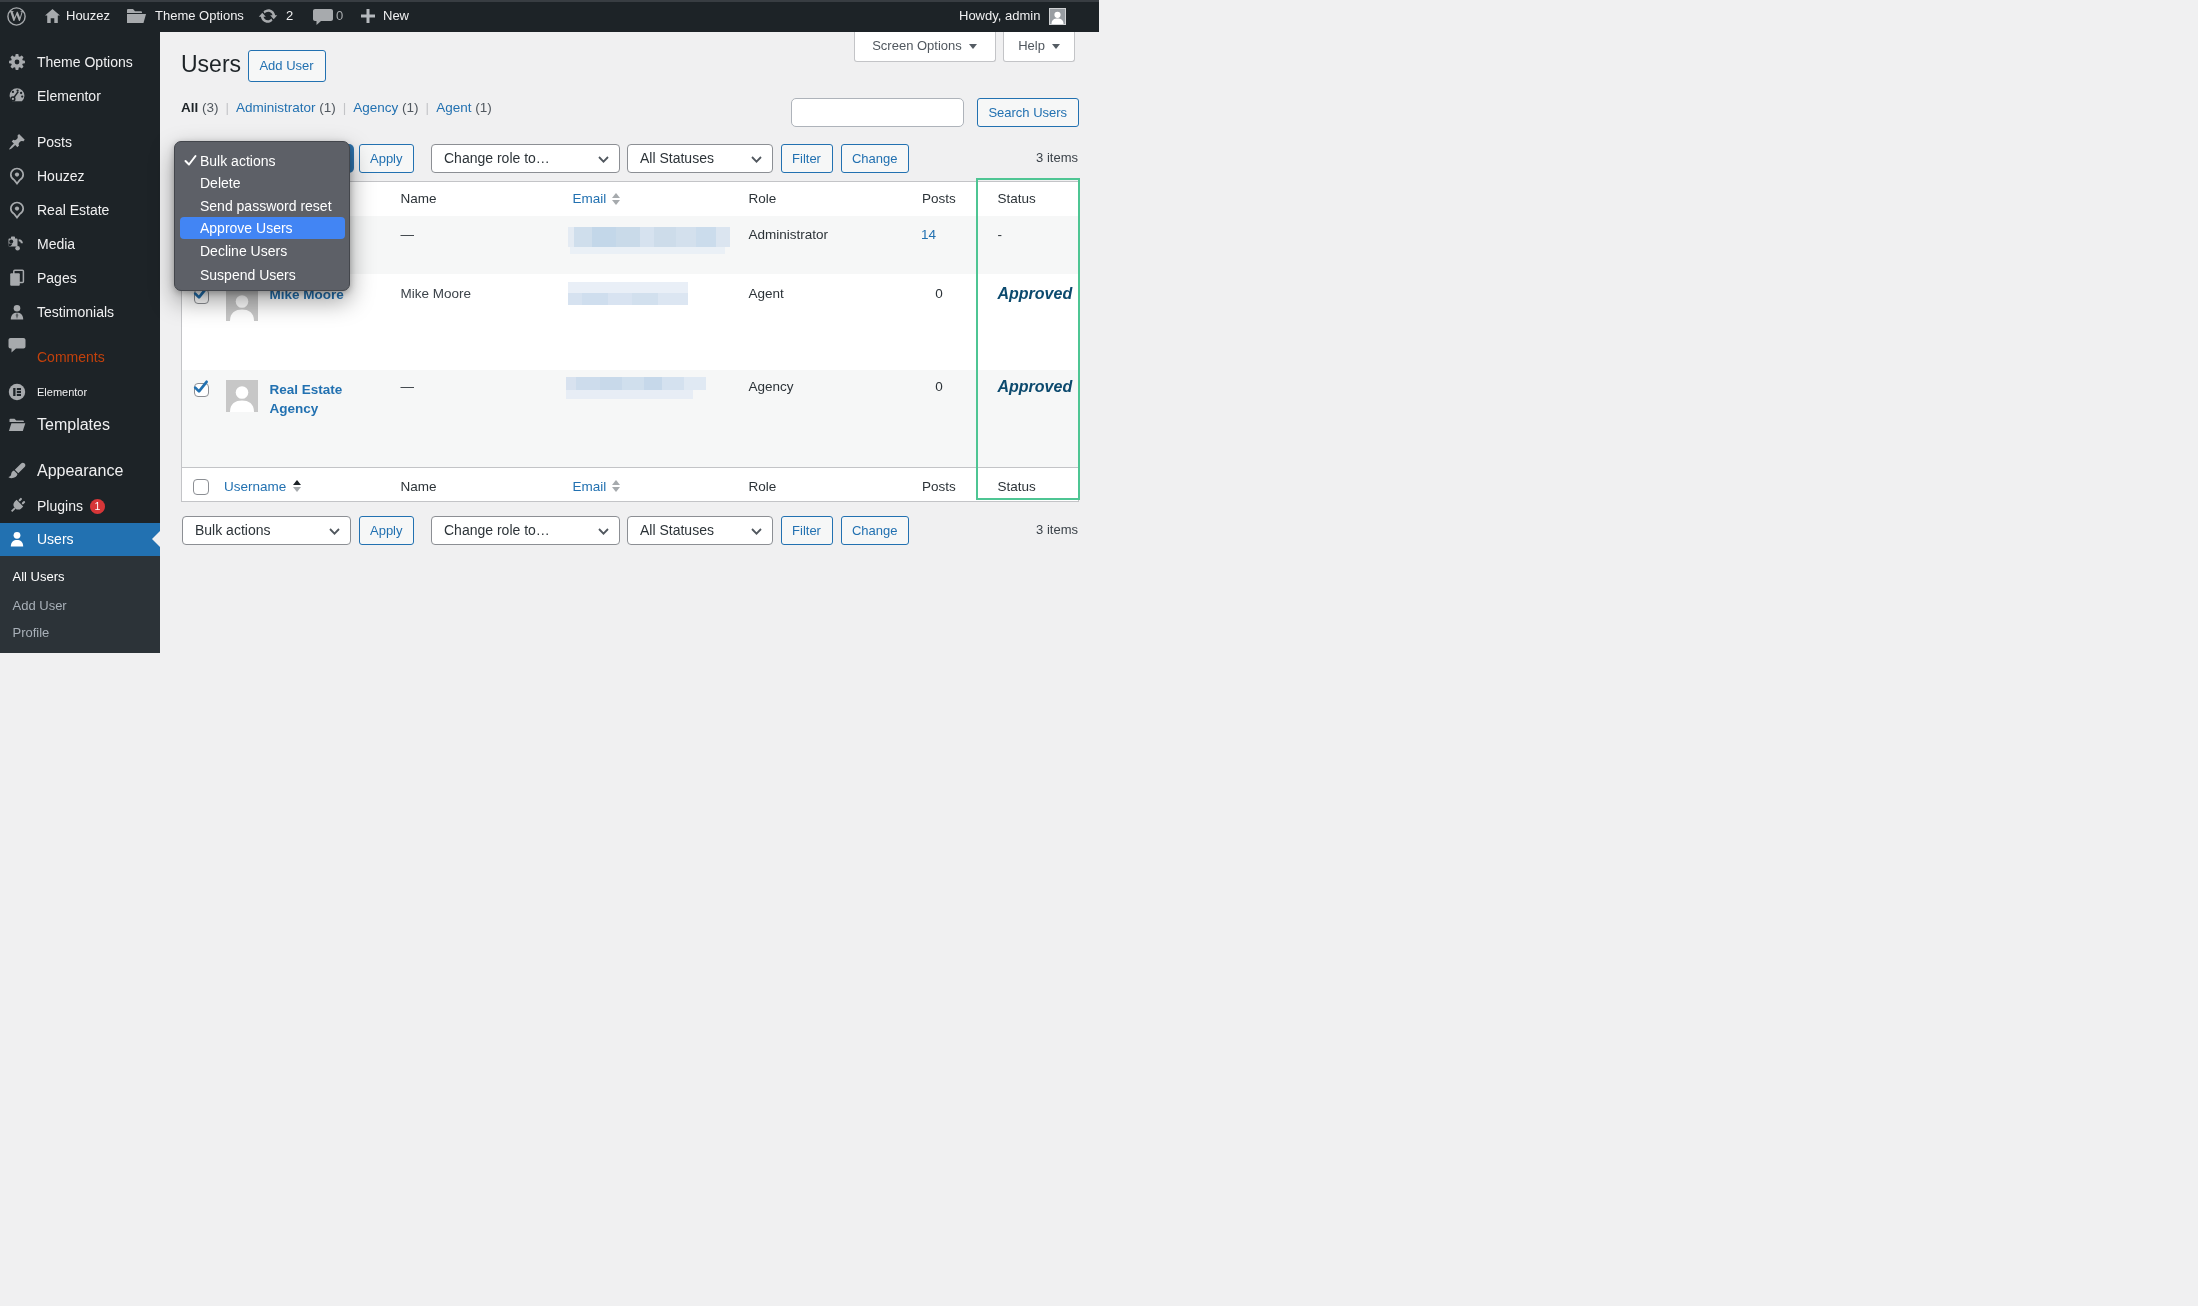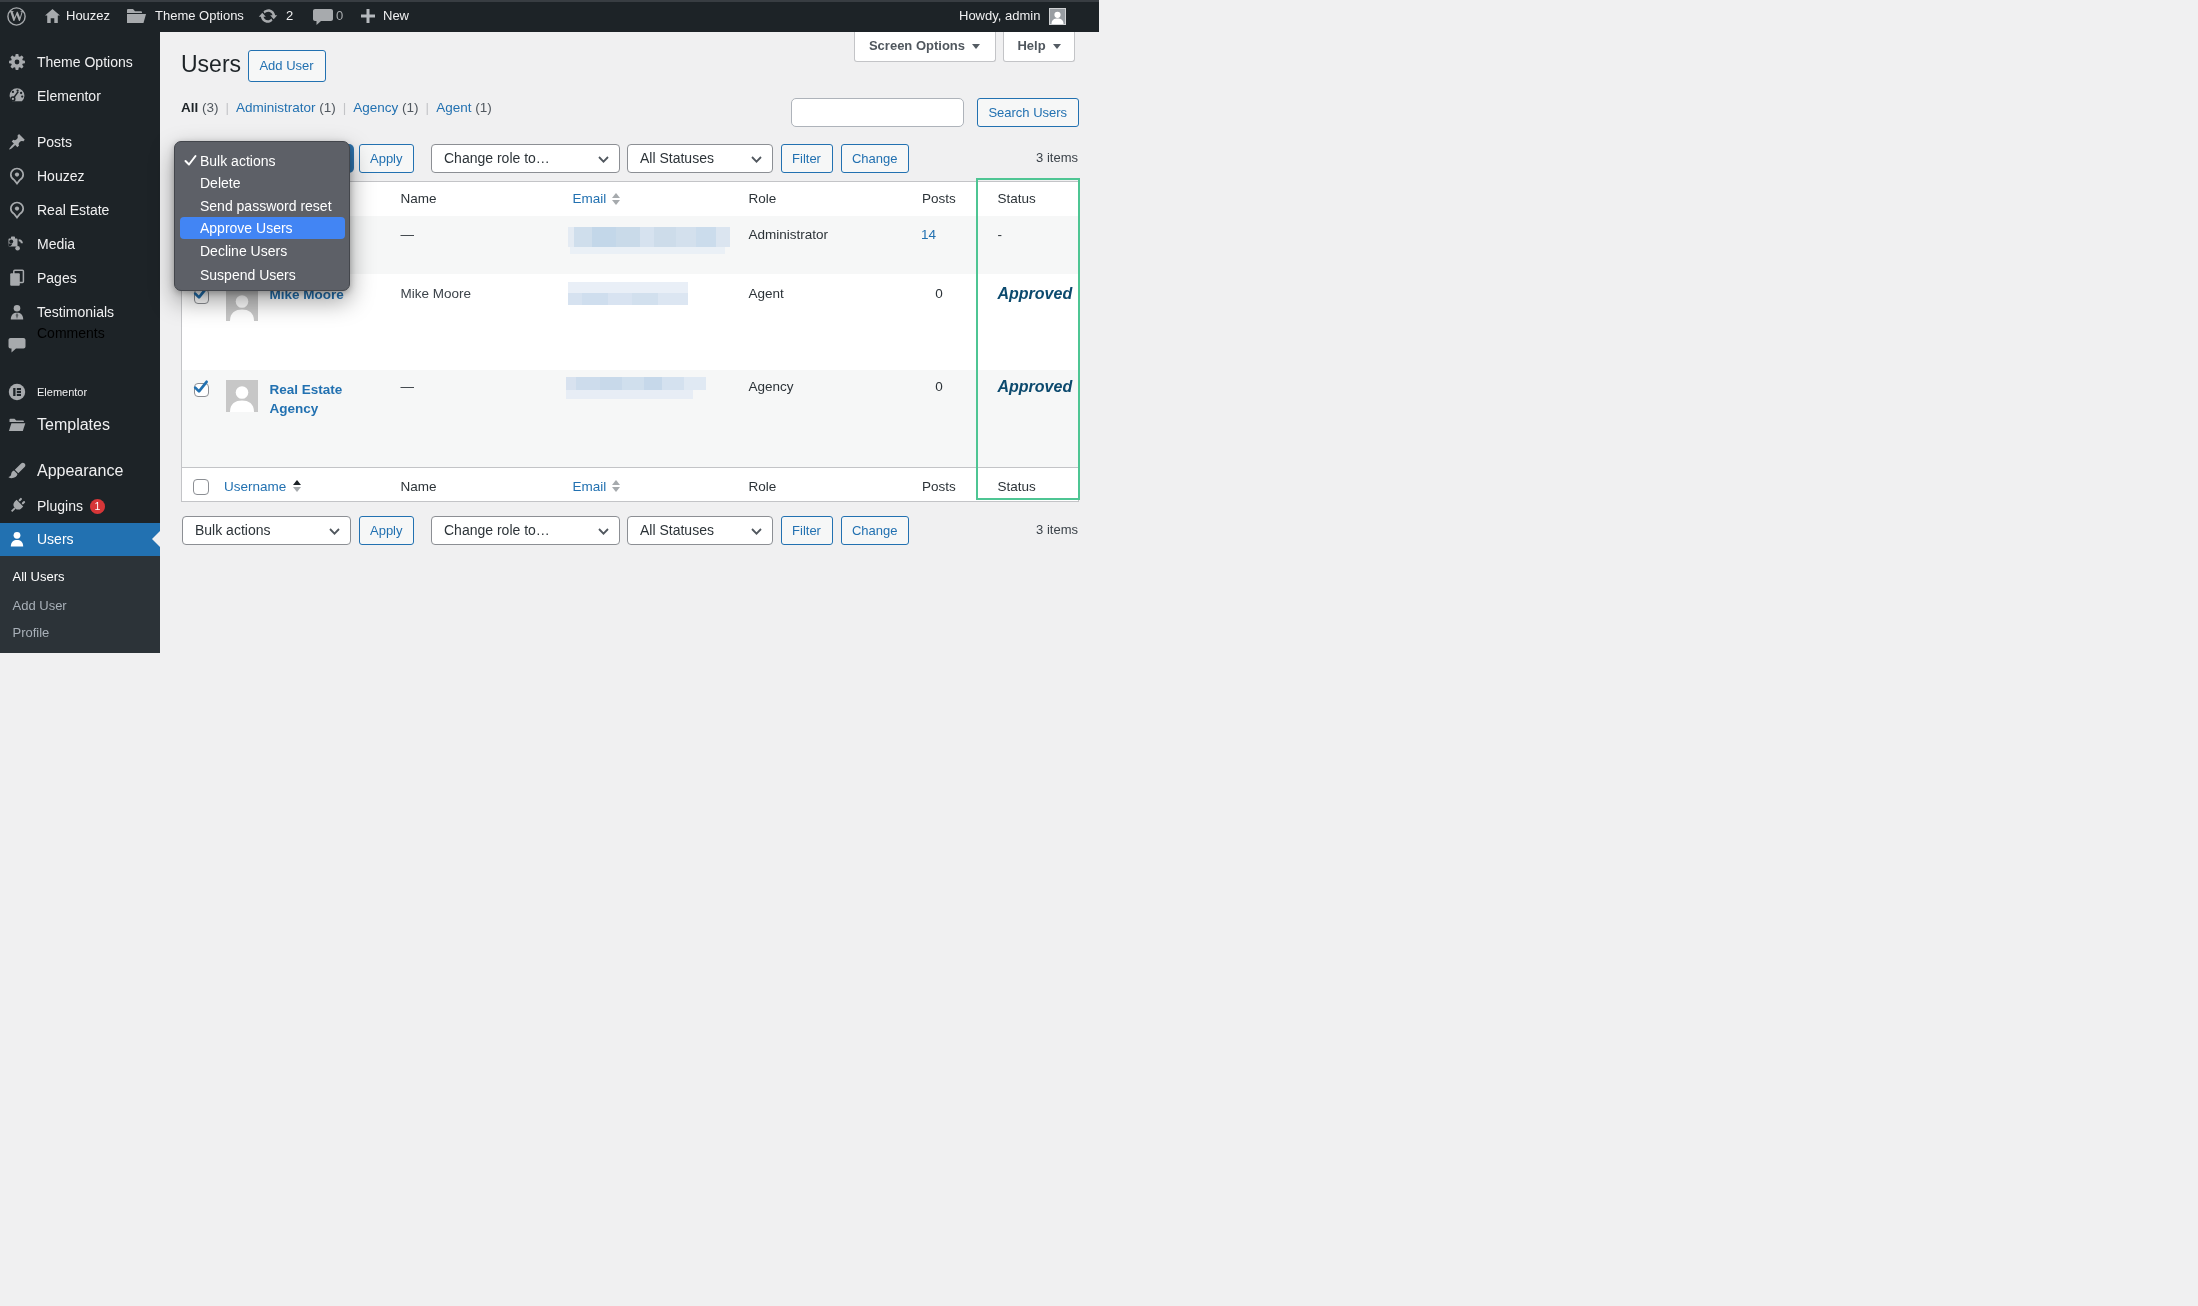--- a/index.html
+++ b/index.html
@@ -15,21 +15,21 @@
   #sidebar{position:absolute;left:0;top:32px;width:160px;height:621px;background:#1d2327;}
   .mi{position:absolute;left:0;width:160px;height:34px;}
   #usersActive{position:absolute;left:0;top:522.5px;width:160px;height:33px;background:#2271b1;}
   #usersArrow{position:absolute;left:152px;top:531px;width:0;height:0;border-top:8px solid transparent;
               border-bottom:8px solid transparent;border-right:8px solid #f0f0f1;}
   #submenu{position:absolute;left:0;top:555.5px;width:160px;height:97.5px;background:#2c3338;}
   .smi{position:absolute;left:12.5px;font-size:13px;line-height:16px;color:#a8b0b8;}
   
   .tab{position:absolute;top:32px;background:#fff;border:1px solid #c3c4c7;border-top:none;
        border-radius:0 0 3px 3px;color:#50575e;font-size:13px;line-height:28px;text-align:center;
-       box-sizing:border-box;font-weight:bold;}
+       box-sizing:border-box;}
   .caret{display:inline-block;width:0;height:0;border-left:4.5px solid transparent;
          border-right:4.5px solid transparent;border-top:5.5px solid #555c63;vertical-align:1px;margin-left:7px;}
   h1{position:absolute;left:181px;top:50px;margin:0;font-size:23px;font-weight:400;color:#1d2327;line-height:29px;}
   .btn{position:absolute;box-sizing:border-box;height:29px;background:#f6f7f7;border:1px solid #2271b1;
        border-radius:3px;color:#2271b1;font-size:13px;line-height:27px;text-align:center;}
   .sel{position:absolute;box-sizing:border-box;height:29px;background:#fff;border:1px solid #8c8f94;
        border-radius:4px;color:#2c3338;font-size:14px;line-height:27px;padding-left:12px;}
   .sel svg{position:absolute;right:10px;top:11px;}
   .views{position:absolute;left:181px;top:100px;font-size:13.5px;line-height:16px;color:#50575e;}
   .views b{color:#1d2327;}
@@ -160,21 +160,21 @@
 <svg class="abs" style="left:8px;top:302.5px" width="18" height="18" viewBox="0 0 18 18">
   <circle cx="9" cy="5.2" r="3.3" fill="#a7aaad"></circle>
   <path d="M2.8 16.5 C2.8 11.7 5.6 9.8 9 9.8 C12.4 9.8 15.2 11.7 15.2 16.5 Z" fill="#a7aaad"></path>
   <path d="M9 10 L10.4 12 L9 16 L7.6 12 Z" fill="#1d2327" opacity="0.55"></path>
 </svg>
 <div style="left:37px;top:302.5px;position:absolute;font-size:14px;color:#f0f0f1;line-height:18px">Testimonials</div>
 
 <svg class="abs" style="left:8px;top:336px" width="18" height="18" viewBox="0 0 18 18">
   <path d="M2.5 2 H15.5 C16.6 2 17.5 2.9 17.5 4 V10.5 C17.5 11.6 16.6 12.5 15.5 12.5 H8 L3.5 16.5 V12.5 H2.5 C1.4 12.5 0.5 11.6 0.5 10.5 V4 C0.5 2.9 1.4 2 2.5 2 Z" fill="#a7aaad"></path>
 </svg>
-<div style="left:37px;top:324px;position:absolute;font-size:14px;color:#000000;line-height:18px">Comments</div>
+<div style="left:37px;top:348px;position:absolute;font-size:14px;color:#c2410c;line-height:18px">Comments</div>
 
 <svg class="abs" style="left:8px;top:383px" width="18" height="18" viewBox="0 0 18 18">
   <circle cx="9" cy="9" r="8.2" fill="#a7aaad"></circle>
   <rect x="5.2" y="5" width="2.3" height="8" fill="#1d2327"></rect>
   <rect x="8.8" y="5" width="4.2" height="2.1" fill="#1d2327"></rect>
   <rect x="8.8" y="7.95" width="4.2" height="2.1" fill="#1d2327"></rect>
   <rect x="8.8" y="10.9" width="4.2" height="2.1" fill="#1d2327"></rect>
 </svg>
 <div style="left:37px;top:383px;position:absolute;font-size:11px;color:#f0f0f1;line-height:18px">Elementor</div>
 

